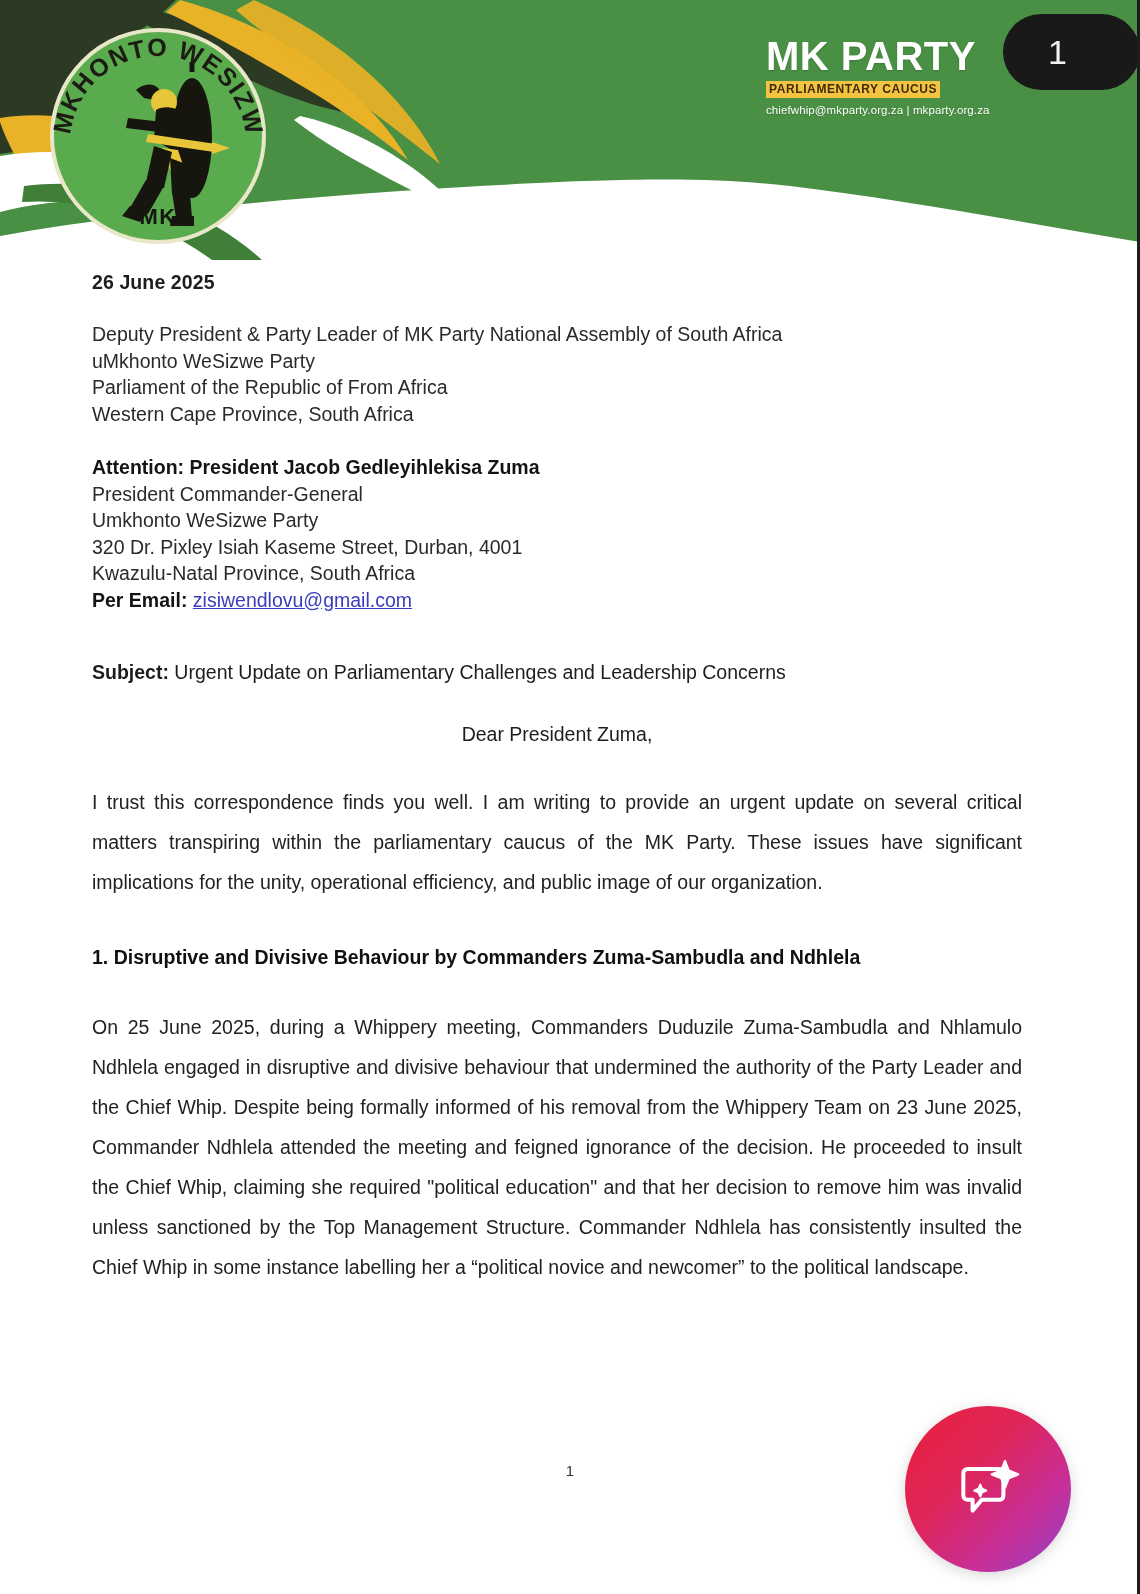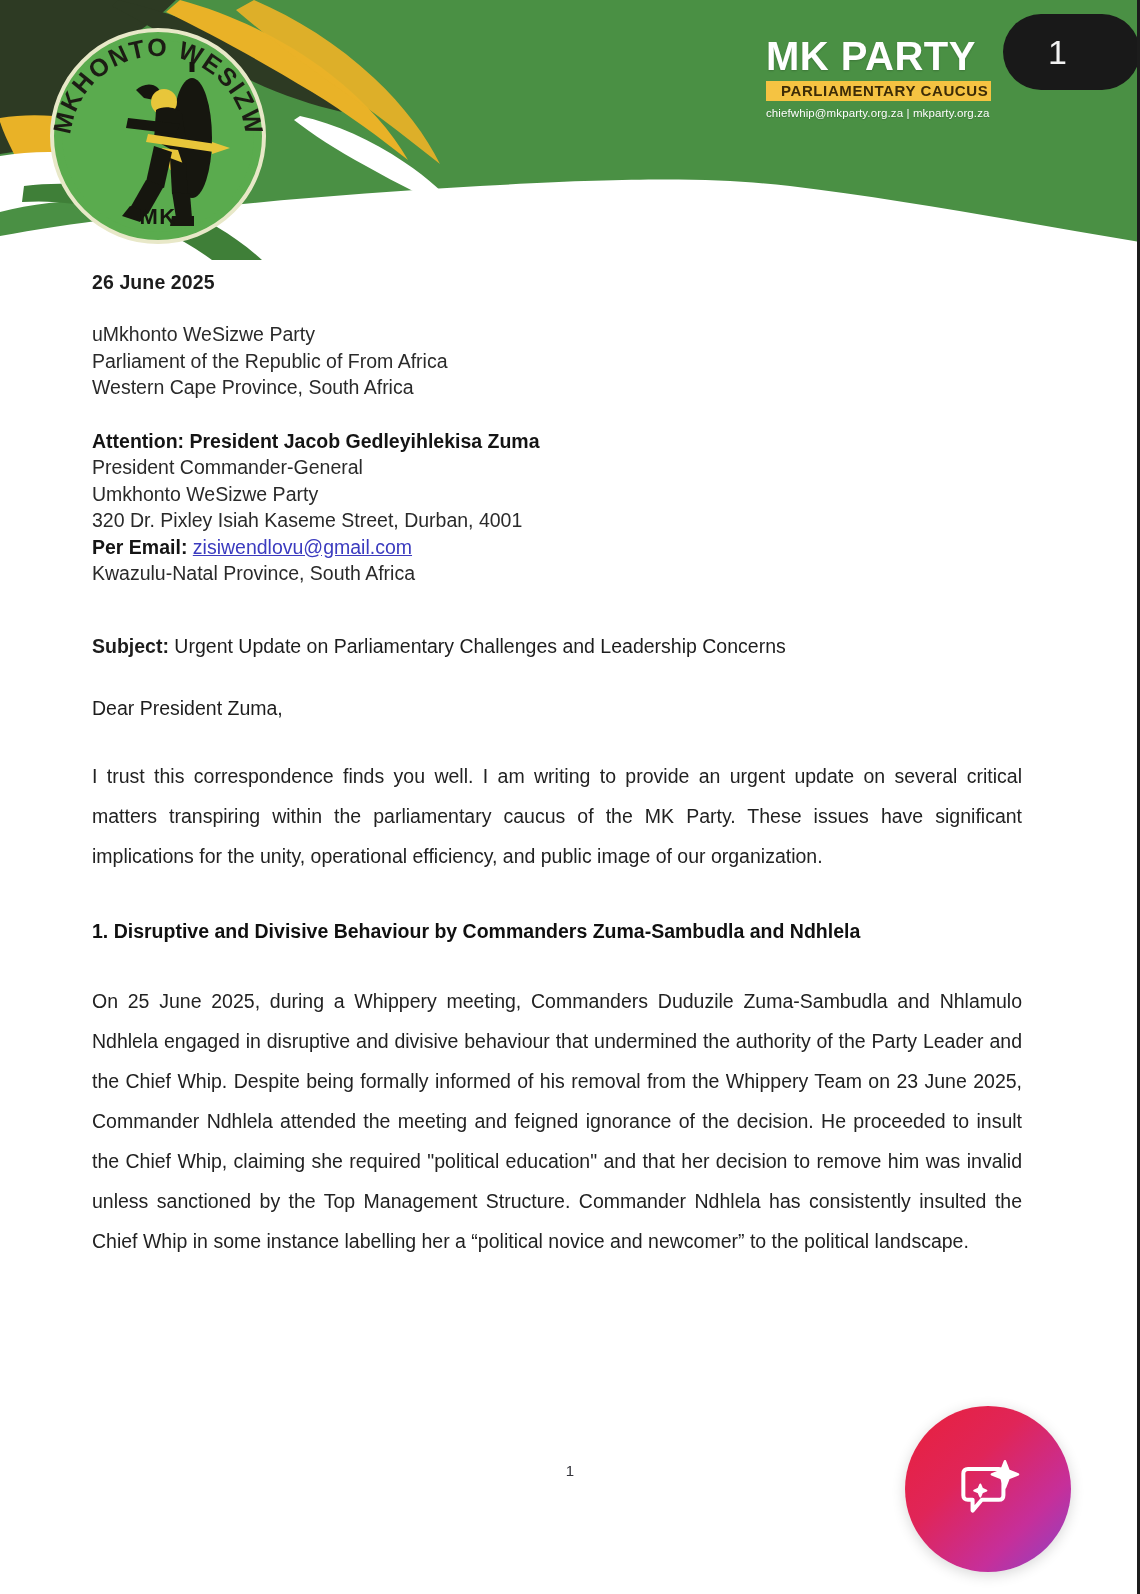--- a/index.html
+++ b/index.html
@@ -61,24 +61,24 @@
     letter-spacing: 0.5px;
     line-height: 1.0;
     white-space: nowrap;
     text-shadow: 0 1px 2px rgba(0,0,0,0.18);
   }
   .mast-sub {
     display: inline-block;
     margin-top: 5px;
     background: #f5c342;
     color: #3d2c07;
-    font-size: 15px;
+    font-size: 12px;
     font-weight: bold;
     letter-spacing: 0.6px;
-    padding: 1px 3px 2px 15px;
+    padding: 1px 3px 2px 3px;
     white-space: nowrap;
   }
   .mast-contact {
     margin-top: 6px;
     color: #ffffff;
     font-size: 11.5px;
     letter-spacing: 0.1px;
     white-space: nowrap;
     text-shadow: 0 1px 1px rgba(0,0,0,0.2);
   }
@@ -129,20 +129,21 @@
   }
   .subject-line {
     margin-top: 46px;
     font-size: 19.5px;
     line-height: 27px;
   }
   .subject-line .lead { font-weight: bold; }
   .salutation {
     margin-top: 37px;
     font-size: 19.5px;
+    text-align: center;
   }
   p.para {
     margin: 36px 0 0 0;
     font-size: 19.5px;
     line-height: 40px;
     text-align: justify;
     text-justify: inter-word;
     color: #222222;
   }
   h2.section-heading {
@@ -253,35 +254,36 @@
     <div class="page-badge">
       <span>1</span>
     </div>
   </div>
 
   <div class="doc-body">
 
     <div class="date-line">26 June 2025</div>
 
     <div class="addr-block">
+      <div class="addr-line">Deputy President &amp; Party Leader of MK Party National Assembly of South Africa</div>
       <div class="addr-line">uMkhonto WeSizwe Party</div>
       <div class="addr-line">Parliament of the Republic of From Africa</div>
       <div class="addr-line">Western Cape Province, South Africa</div>
     </div>
 
     <div class="addr-block">
       <div class="addr-line lead">Attention: President Jacob Gedleyihlekisa Zuma</div>
       <div class="addr-line">President Commander-General</div>
       <div class="addr-line">Umkhonto WeSizwe Party</div>
       <div class="addr-line">320 Dr. Pixley Isiah Kaseme Street, Durban, 4001</div>
+      <div class="addr-line">Kwazulu-Natal Province, South Africa</div>
       <div class="addr-line">
         <span class="lead">Per Email:</span>
         <span class="email-link">zisiwendlovu@gmail.com</span>
       </div>
-      <div class="addr-line">Kwazulu-Natal Province, South Africa</div>
     </div>
 
     <div class="subject-line">
       <span class="lead">Subject:</span>
       <span>Urgent Update on Parliamentary Challenges and Leadership Concerns</span>
     </div>
 
     <div class="salutation">Dear President Zuma,</div>
 
     <p class="para">I trust this correspondence finds you well. I am writing to provide an urgent update on several critical matters transpiring within the parliamentary caucus of the MK Party. These issues have significant implications for the unity, operational efficiency, and public image of our organization.</p>

